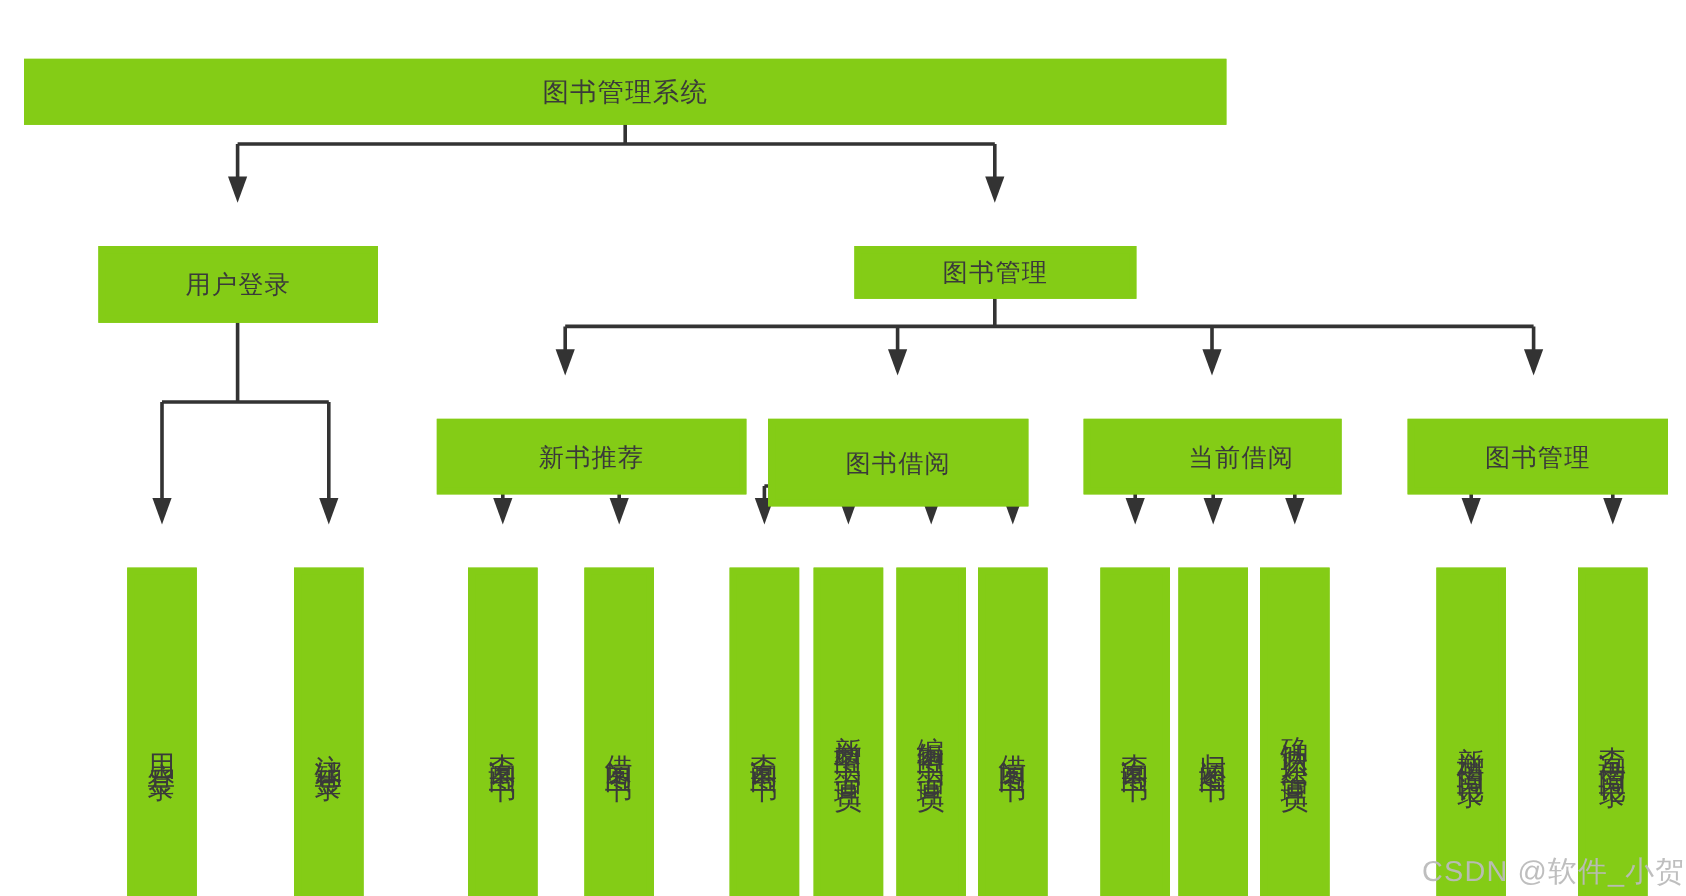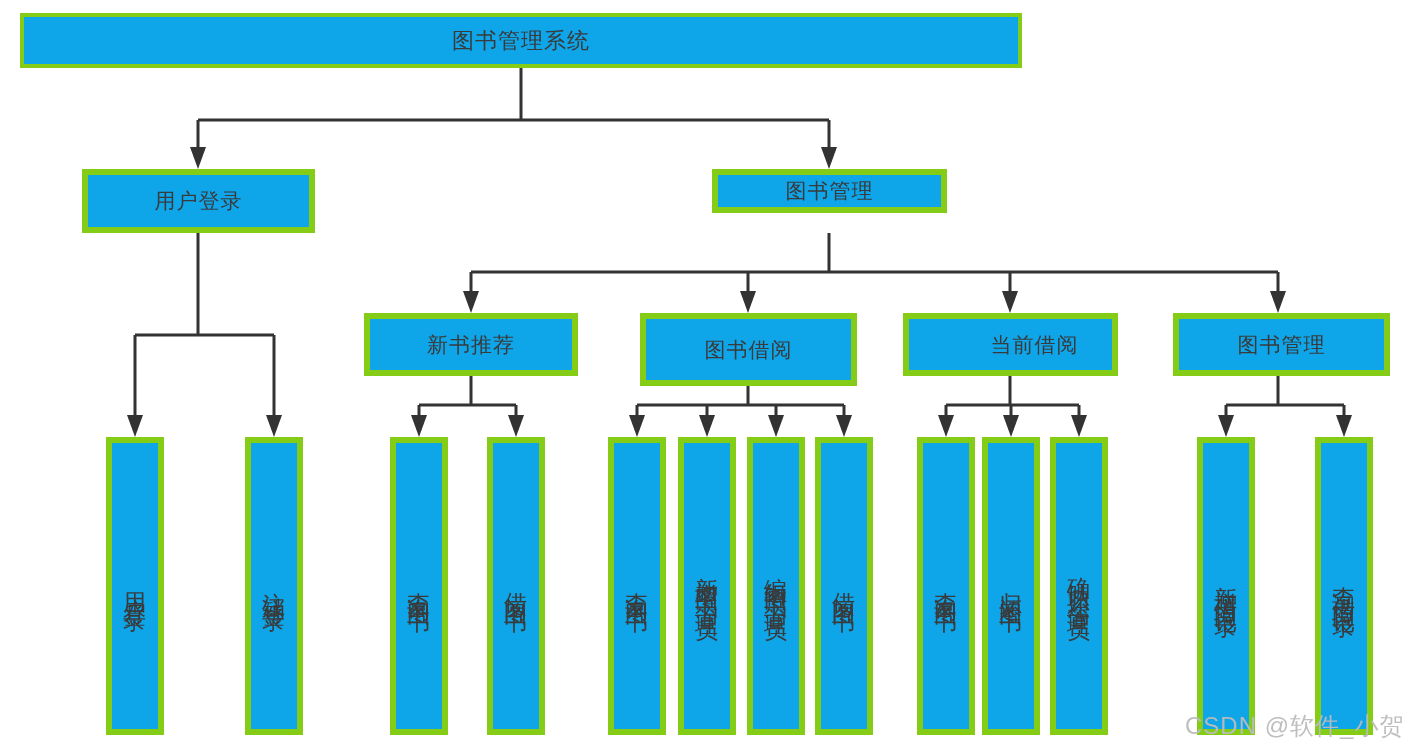--- a/index.html
+++ b/index.html
@@ -8,23 +8,24 @@
     width:1405px;height:747px;
     background:#ffffff;
     font-family:"Liberation Sans","DejaVu Sans",sans-serif;
     overflow:hidden;
   }
   #wires{position:absolute;left:0;top:0;width:1405px;height:747px;}
   .node{
     position:absolute;
     box-sizing:border-box;
     border:6px solid #84cc16;
-    background:#0ea5e9;
+    background:#84cc16;
     display:flex;align-items:center;justify-content:center;
     color:#3a3a3a;
+    margin-top:36px;
   }
   .h-node{font-size:21px;letter-spacing:1px;}
   .root-node{border-width:4px;font-size:22px;}
   .v-node{width:58px;height:298px;top:437px;}
   .v-text{
     writing-mode:vertical-rl;
     text-orientation:mixed;
     font-size:23px;
     letter-spacing:6px;
     line-height:50px;
@@ -113,21 +114,21 @@
     <span>图书管理系统</span>
   </div>
 
   <div class="node h-node" style="left:82px;top:169px;width:233px;height:64px;">
     <span>用户登录</span>
   </div>
   <div class="node h-node" style="left:712px;top:169px;width:235px;height:44px;">
     <span>图书管理</span>
   </div>
 
-  <div class="node h-node" style="left:364px;top:313px;width:214px;height:63px;">
+  <div class="node h-node" style="left:364px;top:313px;width:258px;height:63px;">
     <span>新书推荐</span>
   </div>
   <div class="node h-node" style="left:640px;top:313px;width:217px;height:73px;">
     <span>图书借阅</span>
   </div>
   <div class="node h-node" style="left:903px;top:313px;width:215px;height:63px;padding-left:48px;">
     <span>当前借阅</span>
   </div>
   <div class="node h-node" style="left:1173px;top:313px;width:217px;height:63px;">
     <span>图书管理</span>

